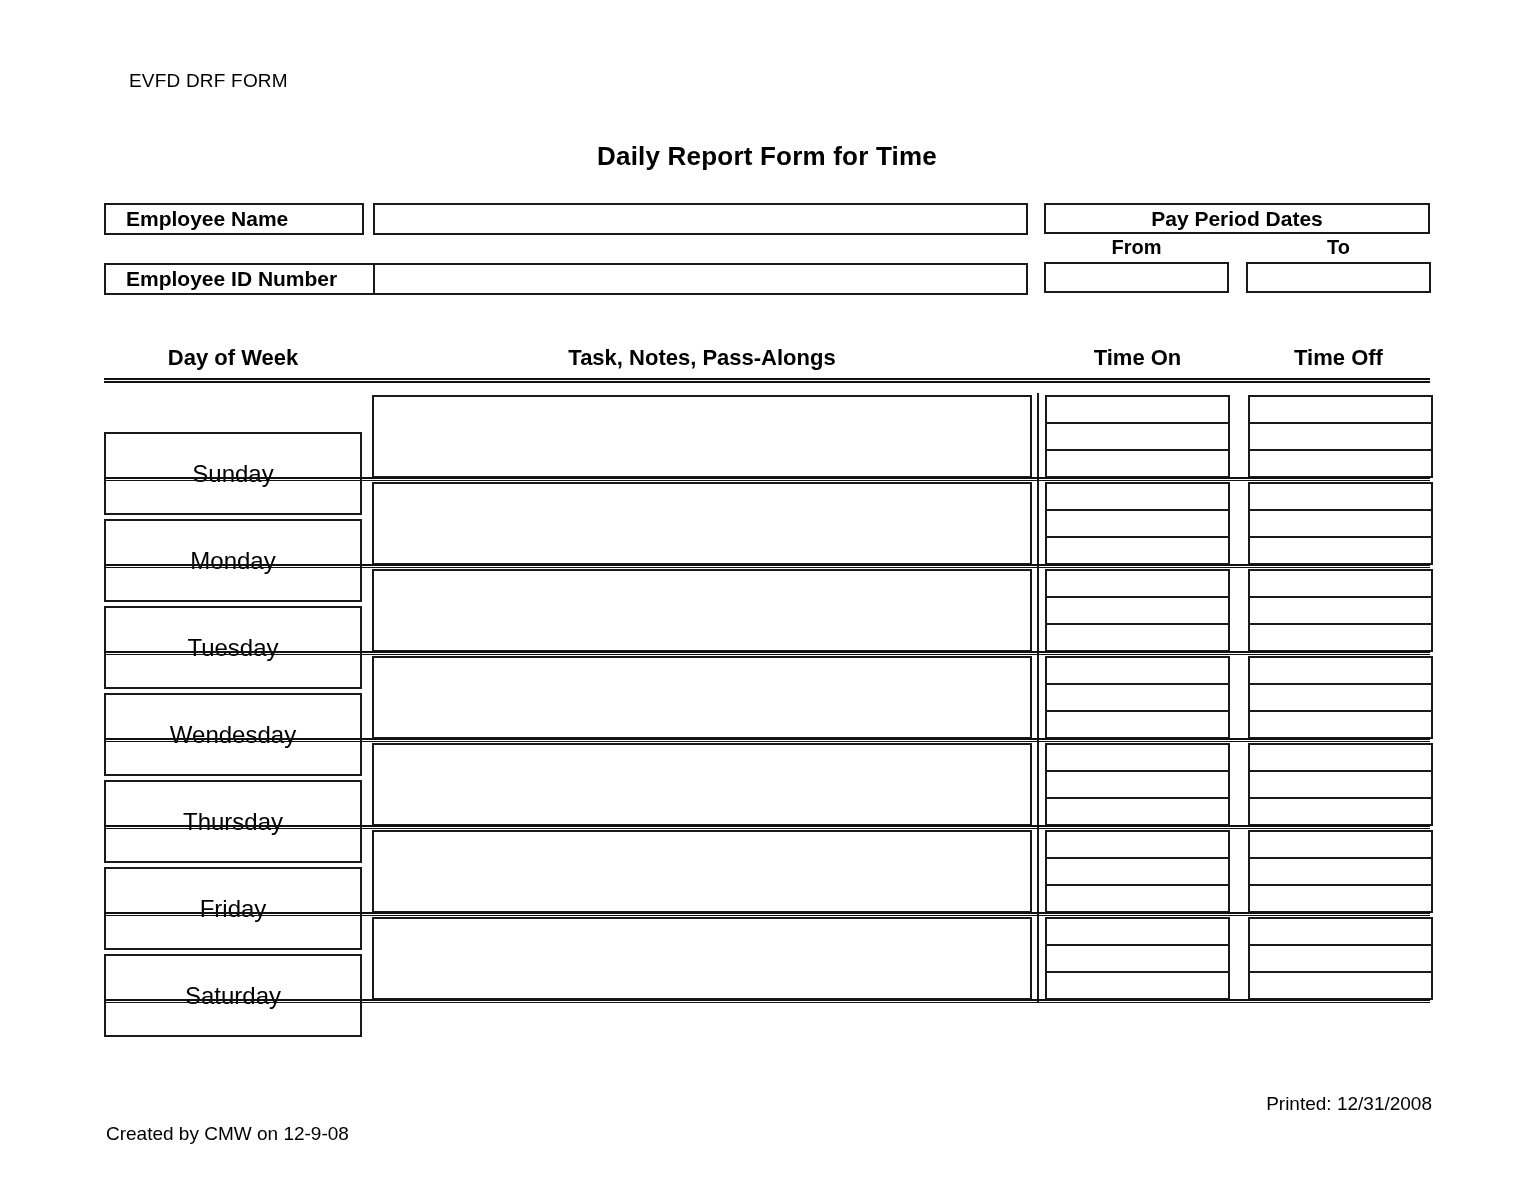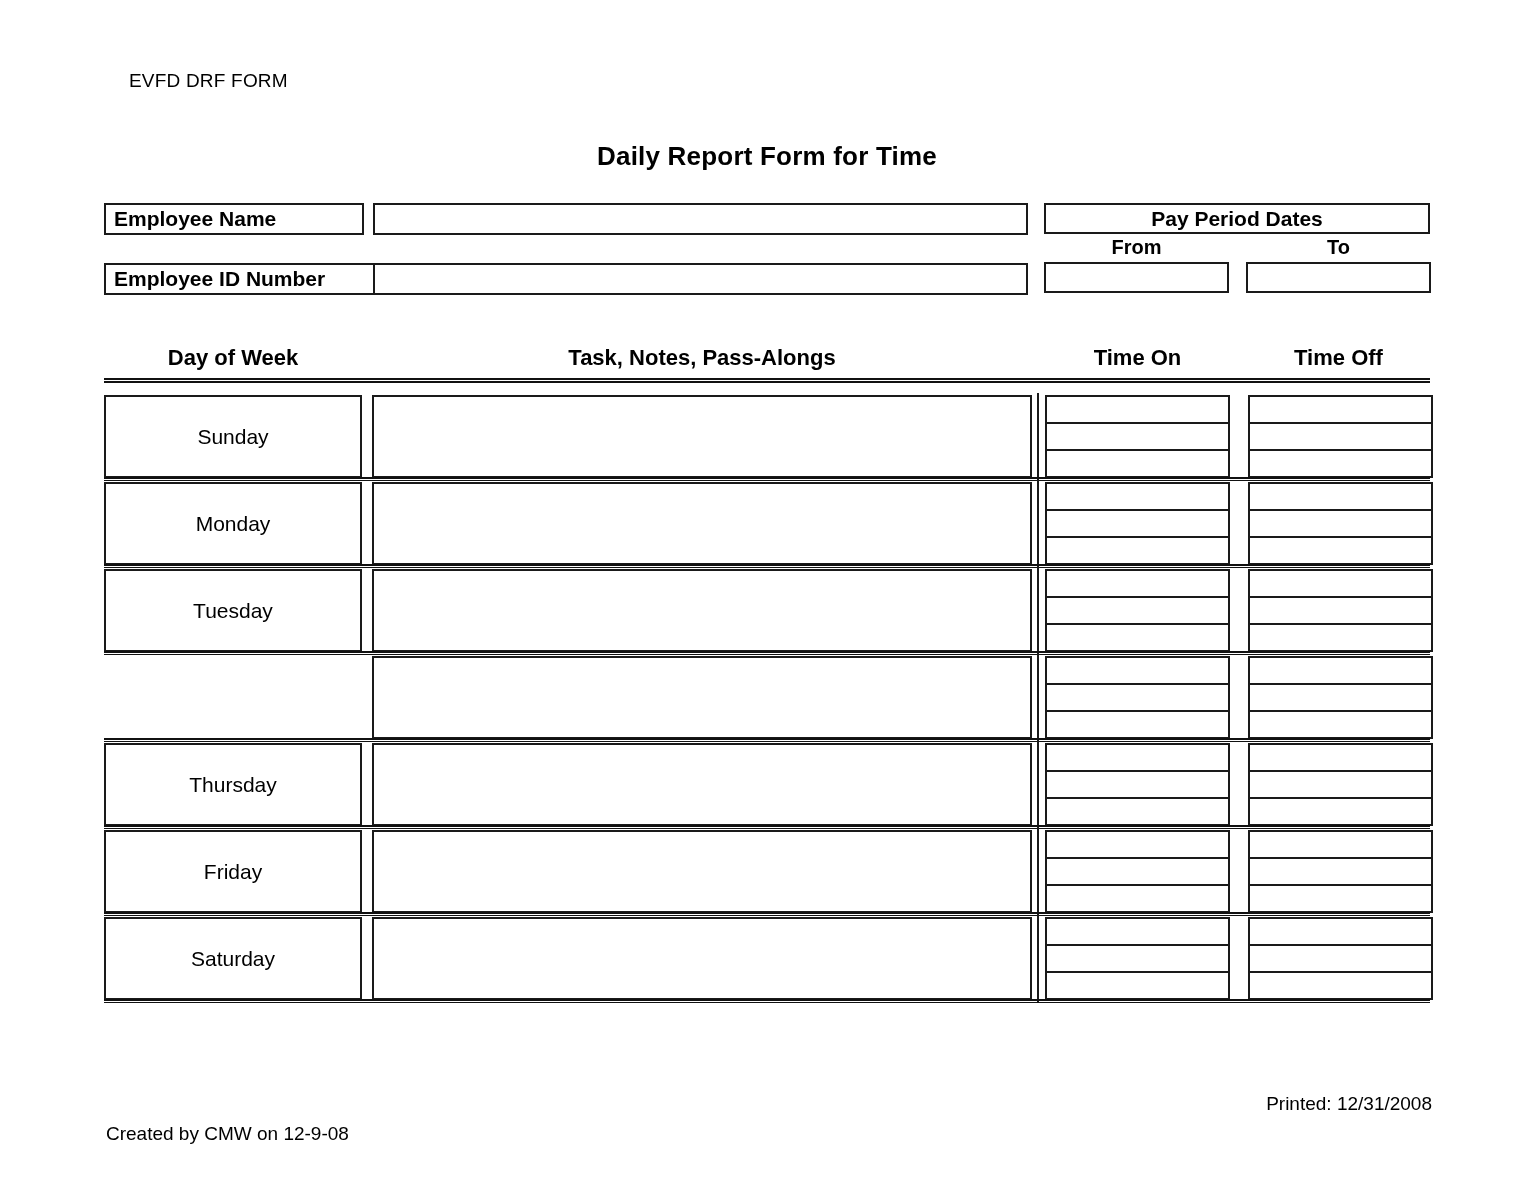--- a/index.html
+++ b/index.html
@@ -61,21 +61,21 @@
   }
   .box {
     position: absolute;
     border: 2px solid #1a1a1a;
     background: #ffffff;
     box-sizing: border-box;
   }
   .lbl-box {
     display: flex;
     align-items: center;
-    padding-left: 8px;
+    padding-left: 20px;
     font-size: 21px;
     font-weight: bold;
     white-space: nowrap;
   }
   .lbl-box.center {
     justify-content: center;
     padding-left: 0;
   }
 
   #emp-name-label   { left: 0px;    top: 0px;  width: 260px; height: 32px; }
@@ -160,22 +160,23 @@
     box-sizing: border-box;
     top: 2px;
     height: 83px;
   }
   .day-cell {
     left: 0px;
     width: 258px;
     display: flex;
     align-items: center;
     justify-content: center;
-    font-size: 21px;
+    font-size: 24px;
     font-weight: 400;
+    margin-top: 37px;
   }
   .task-cell {
     left: 268px;
     width: 660px;
   }
 
   .col-divider {
     position: absolute;
     left: 933px;
     top: 0px;
@@ -305,20 +306,21 @@
           <div class="time-slot"></div>
         </div>
         <div class="time-cell" id="" style="left: 1144px; width: 185px;">
           <div class="time-slot"></div>
           <div class="time-slot"></div>
           <div class="time-slot"></div>
         </div>
         <div class="row-sep"></div>
       </div>
       <div class="row">
+        <div class="cell day-cell">Wendesday</div>
         <div class="cell task-cell"></div>
         <div class="col-divider"></div>
         <div class="time-cell" id="" style="left: 941px; width: 185px;">
           <div class="time-slot"></div>
           <div class="time-slot"></div>
           <div class="time-slot"></div>
         </div>
         <div class="time-cell" id="" style="left: 1144px; width: 185px;">
           <div class="time-slot"></div>
           <div class="time-slot"></div>

